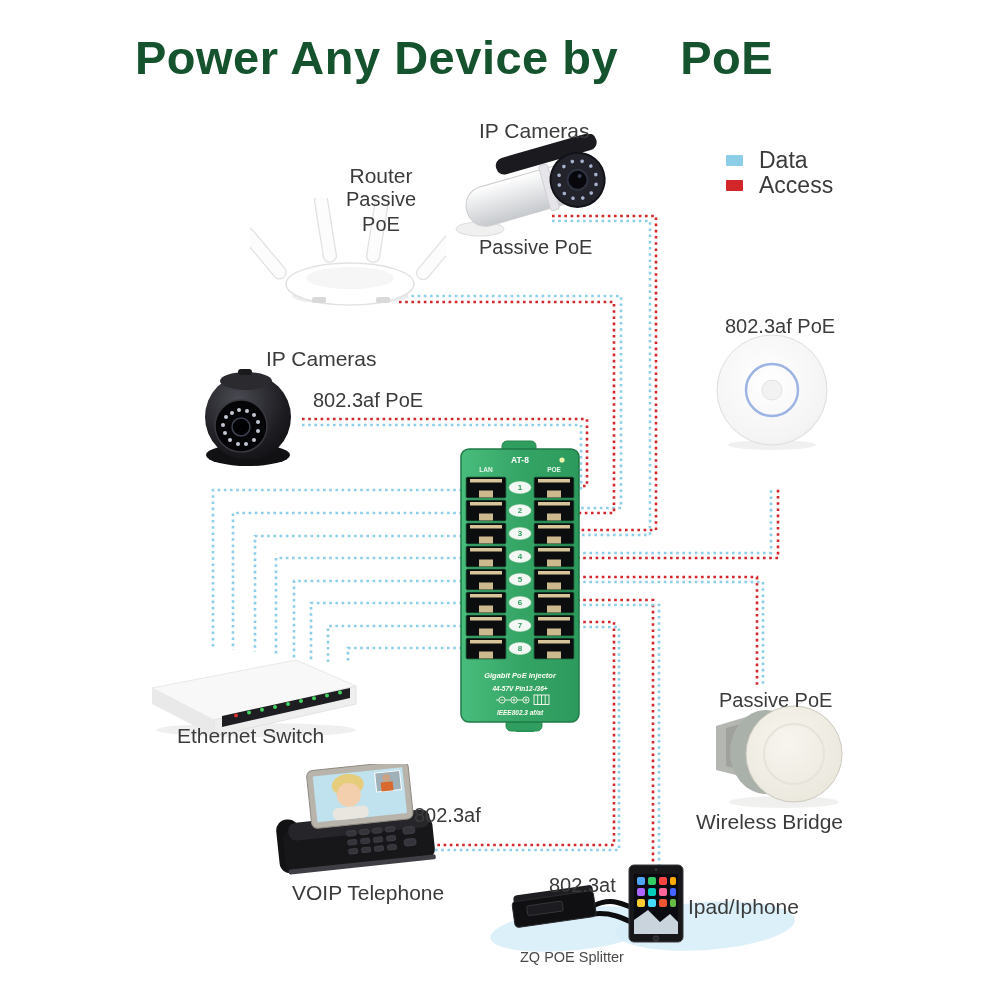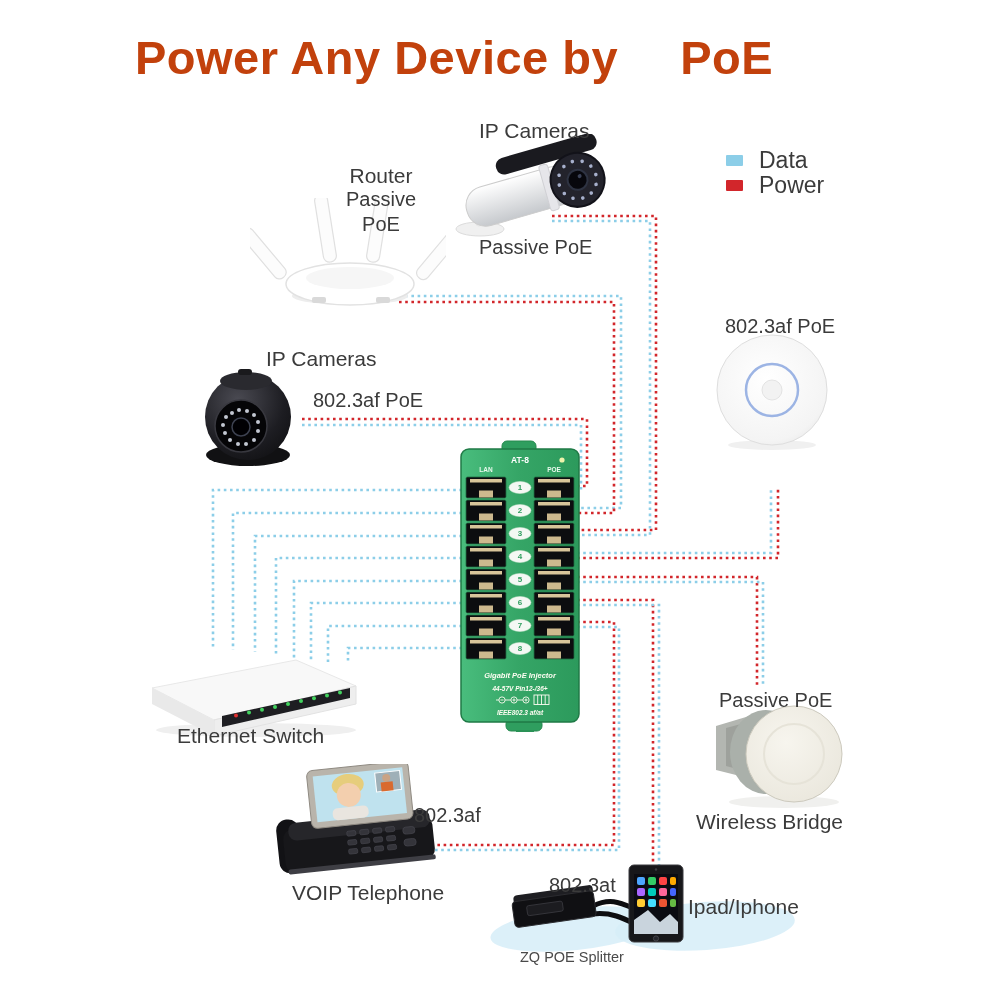--- a/index.html
+++ b/index.html
@@ -1,20 +1,20 @@
 <!DOCTYPE html>
 <html><head>
 <meta charset="utf-8">
 <style>
   html,body{margin:0;padding:0;background:#fff;}
   #page{position:relative;width:1000px;height:1000px;background:#fff;overflow:hidden;
         font-family:"Liberation Sans",sans-serif;color:#3b3b3b;}
   
   #title{position:absolute;top:30px;left:0;width:908px;display:flex;justify-content:center;
-         gap:62px;font-size:47px;font-weight:bold;color:#c2410c;letter-spacing:.5px;}
+         gap:62px;font-size:47px;font-weight:bold;color:#14532d;letter-spacing:.5px;}
   
   .legend{position:absolute;left:726px;top:148px;}
   .legend-row{display:flex;align-items:center;height:25px;}
   .swatch{width:17px;height:11px;margin-right:16px;border-radius:1px;}
   .legend-label{font-size:23px;}
   
   .label{position:absolute;white-space:pre;}
   .lbl-big{font-size:21px;}
   .lbl-small{font-size:20px;}
   .center{text-align:center;white-space:normal;line-height:1.25;margin-left:32px;}
@@ -34,21 +34,21 @@
     <span>PoE</span>
   </div>
 
   <div class="legend">
     <div class="legend-row">
       <span class="swatch" style="background: rgb(140, 206, 232);"></span>
       <span class="legend-label">Data</span>
     </div>
     <div class="legend-row">
       <span class="swatch" style="background: rgb(210, 38, 43);"></span>
-      <span class="legend-label">Power</span>
+      <span class="legend-label">Access</span>
     </div>
   </div>
 
   <svg id="wires" width="1000" height="1000">
       <polyline points="302,419 587,419 587,486 577,486" fill="none" stroke="#D2262B" stroke-width="2.6" stroke-dasharray="2.6 3.6"></polyline>
       <polyline points="302,425 581,425 581,491 577,491" fill="none" stroke="#8CCEE8" stroke-width="2.6" stroke-dasharray="2.6 3.6"></polyline>
       <polyline points="399,296 621,296 621,508 577,508" fill="none" stroke="#8CCEE8" stroke-width="2.6" stroke-dasharray="2.6 3.6"></polyline>
       <polyline points="399,302 614,302 614,513 577,513" fill="none" stroke="#D2262B" stroke-width="2.6" stroke-dasharray="2.6 3.6"></polyline>
       <polyline points="552,216 656,216 656,530 577,530" fill="none" stroke="#D2262B" stroke-width="2.6" stroke-dasharray="2.6 3.6"></polyline>
       <polyline points="552,221 650,221 650,535 577,535" fill="none" stroke="#8CCEE8" stroke-width="2.6" stroke-dasharray="2.6 3.6"></polyline>

